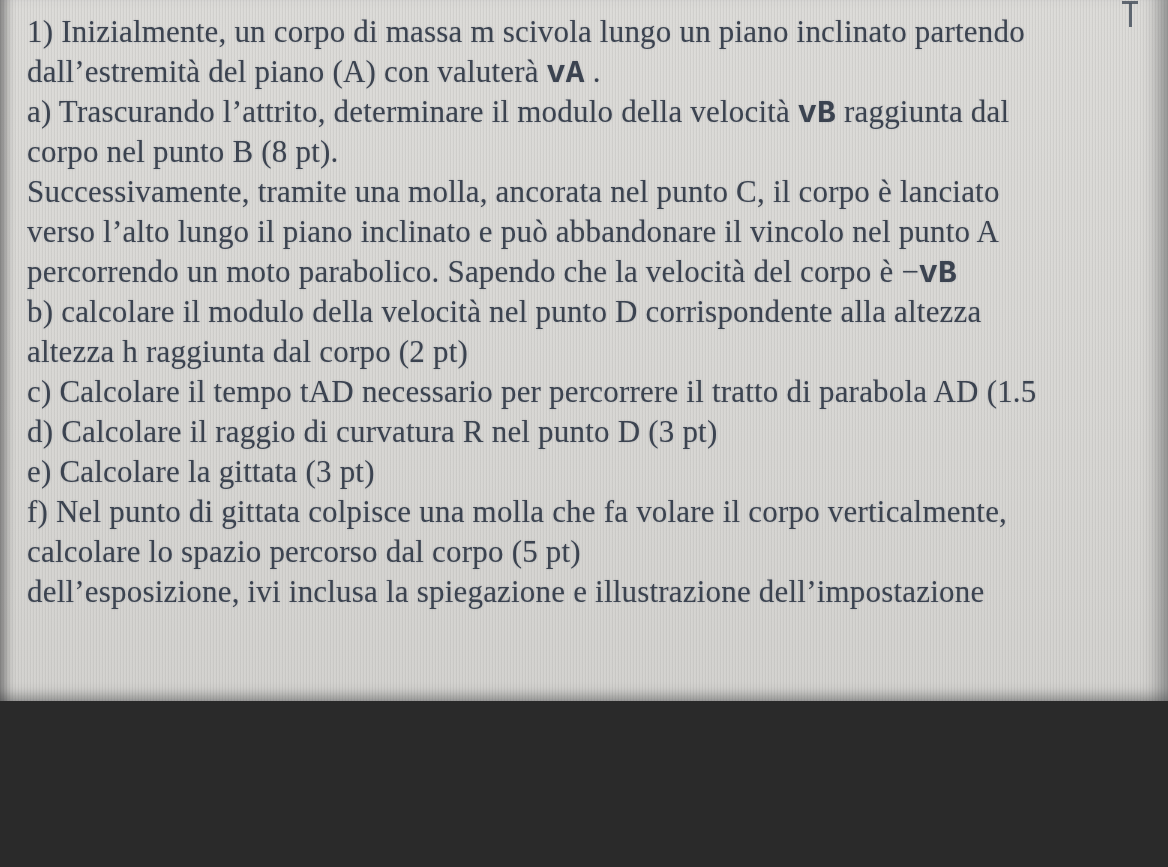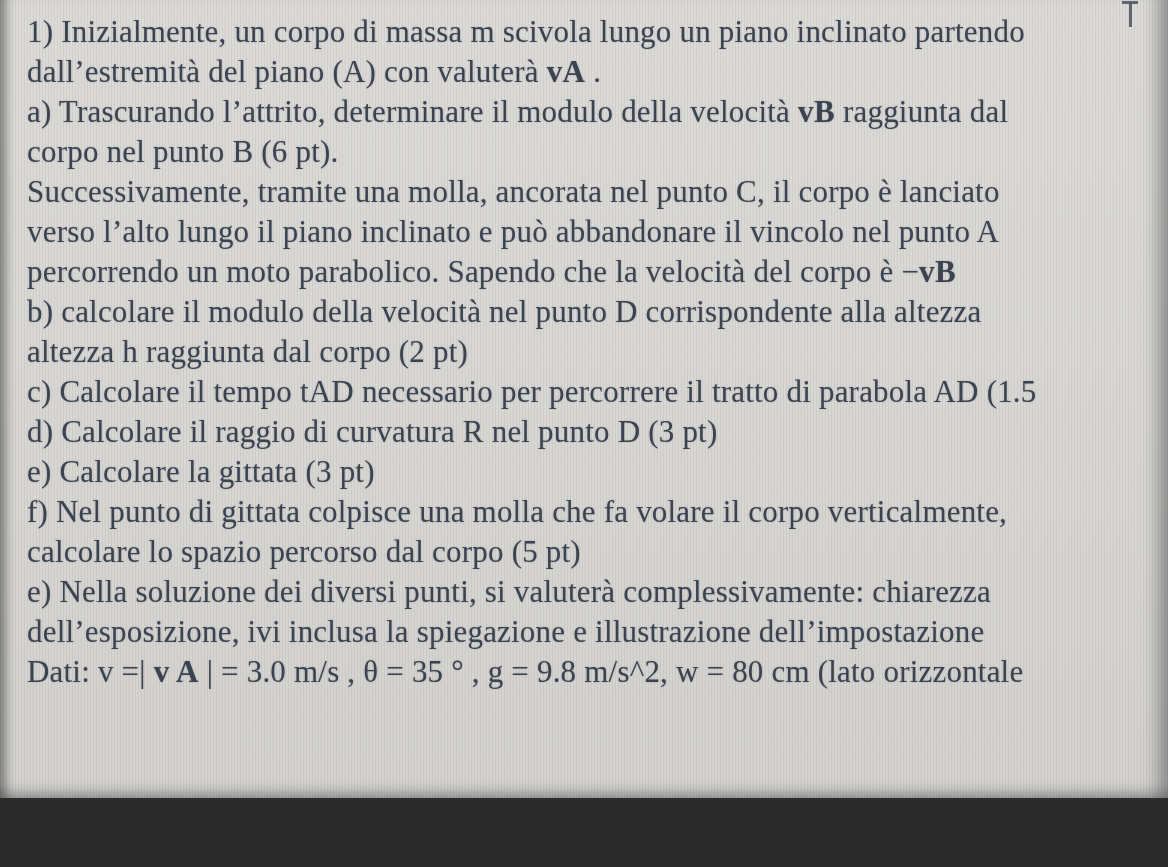--- a/index.html
+++ b/index.html
@@ -3,21 +3,21 @@
 <meta charset="utf-8">
 <style>
   html, body {
     margin: 0;
     padding: 0;
     background: #2a2a2a;
   }
   .screen {
     position: relative;
     width: 1168px;
-    height: 798px;
+    height: 701px;
     overflow: hidden;
     background-color: #d7d6d3;
     
     background-image:
       repeating-linear-gradient(90deg,
         rgba(110,110,108,0.10) 0px, rgba(110,110,108,0.10) 1px,
         rgba(255,255,255,0.05) 1px, rgba(255,255,255,0.05) 2px,
         transparent 2px, transparent 3px),
       linear-gradient(180deg, #dbdad7 0%, #d7d6d3 55%, #d2d1ce 100%);
     
@@ -39,20 +39,21 @@
     letter-spacing: 0.2px;
     text-shadow: 0 0 2px rgba(70,76,88,0.30);
     white-space: nowrap;
   }
   .line {
     height: 40px;
   }
   .bold {
     font-weight: bold;
     letter-spacing: 0.4px;
+    font-family: Liberation Mono, monospace;
   }
   
   .caret-mark {
     position: absolute;
     left: 1122px;
     top: 1px;
     width: 16px;
     height: 26px;
   }
   .caret-mark .cap {
@@ -75,32 +76,30 @@
   }
 </style>
 </head>
 <body>
 
 <div class="screen">
   <div class="doc-text">
       <div class="line"><span>1) Inizialmente, un corpo di massa m scivola lungo un piano inclinato partendo</span></div>
       <div class="line"><span>dall’estremità del piano (A) con valuterà </span><span class="bold">vA</span><span> .</span></div>
       <div class="line"><span>a) Trascurando l’attrito, determinare il modulo della velocità </span><span class="bold">vB</span><span> raggiunta dal</span></div>
-      <div class="line"><span>corpo nel punto B (6 pt).</span></div>
+      <div class="line"><span>corpo nel punto B (8 pt).</span></div>
       <div class="line"><span>Successivamente, tramite una molla, ancorata nel punto C, il corpo è lanciato</span></div>
       <div class="line"><span>verso l’alto lungo il piano inclinato e può abbandonare il vincolo nel punto A</span></div>
       <div class="line"><span>percorrendo un moto parabolico. Sapendo che la velocità del corpo è −</span><span class="bold">vB</span></div>
       <div class="line"><span>b) calcolare il modulo della velocità nel punto D corrispondente alla altezza</span></div>
       <div class="line"><span>altezza h raggiunta dal corpo (2 pt)</span></div>
       <div class="line"><span>c) Calcolare il tempo tAD necessario per percorrere il tratto di parabola AD (1.5</span></div>
       <div class="line"><span>d) Calcolare il raggio di curvatura R nel punto D (3 pt)</span></div>
       <div class="line"><span>e) Calcolare la gittata (3 pt)</span></div>
       <div class="line"><span>f) Nel punto di gittata colpisce una molla che fa volare il corpo verticalmente,</span></div>
       <div class="line"><span>calcolare lo spazio percorso dal corpo (5 pt)</span></div>
-      <div class="line"><span>e) Nella soluzione dei diversi punti, si valuterà complessivamente: chiarezza</span></div>
       <div class="line"><span>dell’esposizione, ivi inclusa la spiegazione e illustrazione dell’impostazione</span></div>
-      <div class="line"><span>Dati: v =| </span><span class="bold">v A</span><span> | = 3.0 m/s , θ = 35 ° , g = 9.8 m/s^2, w = 80 cm (lato orizzontale</span></div>
     </div>
   <div class="caret-mark">
     <div class="cap"></div>
     <div class="stem"></div>
   </div>
 </div>
 
 </body></html>

